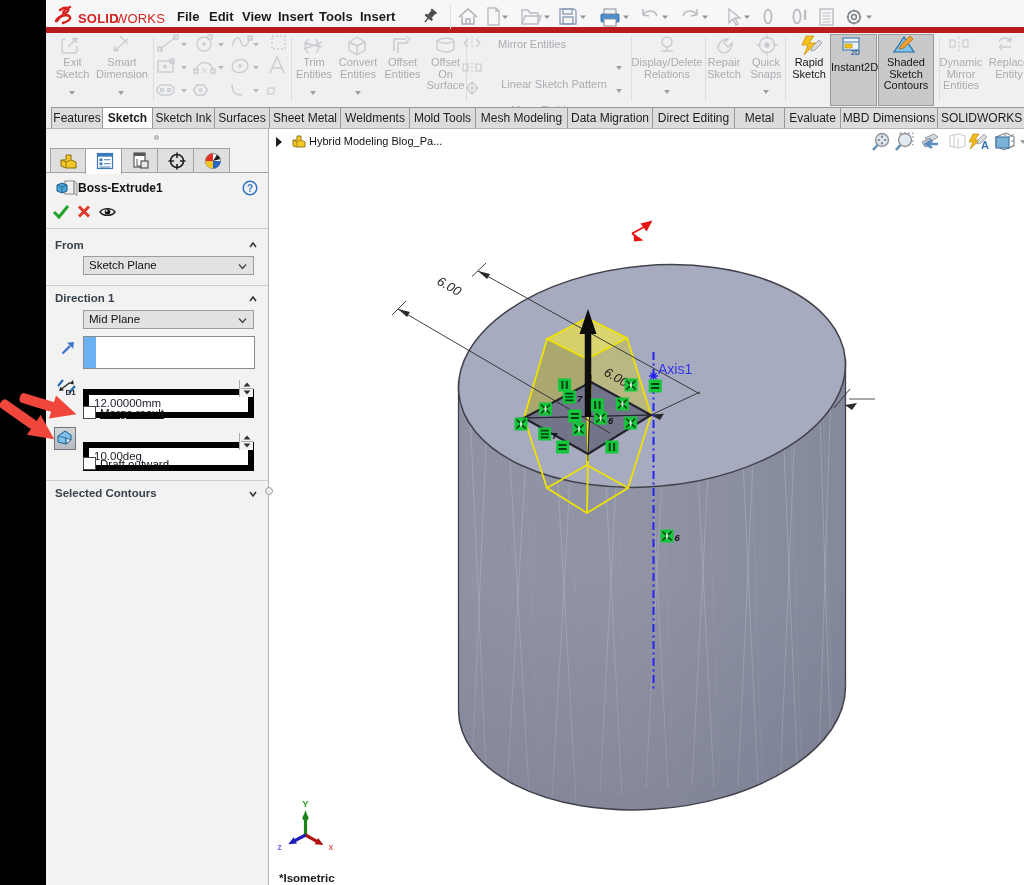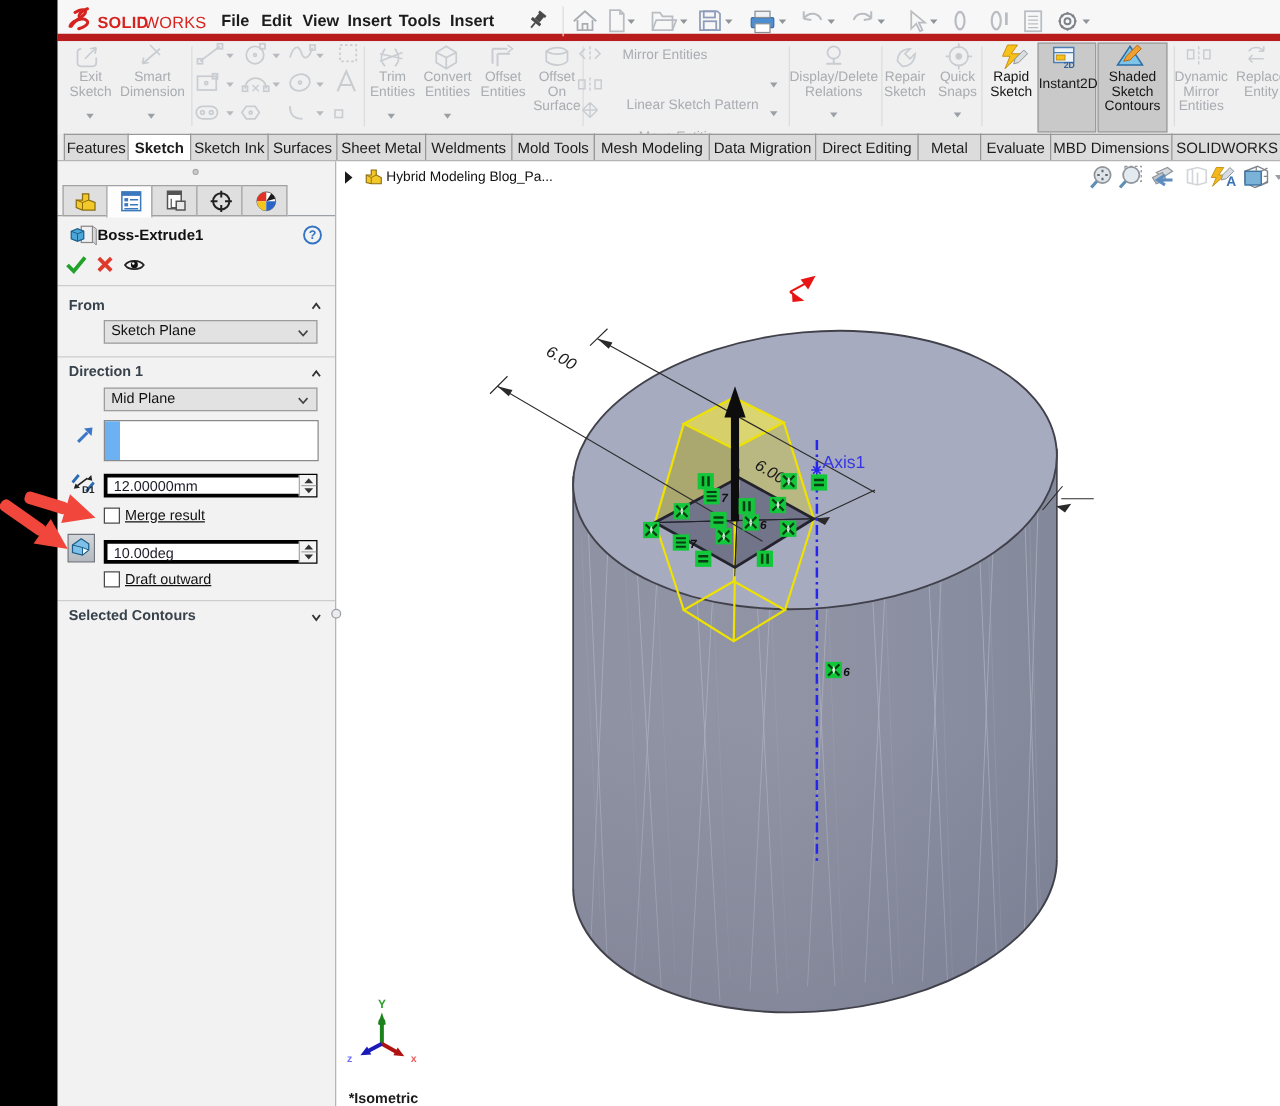--- a/index.html
+++ b/index.html
@@ -32,23 +32,23 @@
 #tabrow-line { left:46px; top:128px; width:978px; height:1px; background:#b4b4b4; z-index:4;}
 
 #panel { left:46px; top:129px; width:223px; height:756px; background:#f2f2f2;
   border-right:1px solid #b2b7bc; z-index:3; }
 .pm-sep { position:absolute; left:0; width:222px; height:1px; background:#cdcdcd; }
 .pm-head { position:absolute; left:9px; font-size:11.5px; font-weight:700; color:#38424c; }
 .chev { position:absolute; width:8px; height:8px; }
 .drop { position:absolute; left:37px; width:171px; height:19px; background:#e2e2e2;
   border:1px solid #9c9c9c; font-size:11.5px; color:#111; line-height:17px;
   padding-left:5px; }
-.spin { position:absolute; left:37px; width:171px; height:19px; background:#fff;
-  border:3px solid #000000; font-size:11.5px; color:#1c1c28; line-height:17px;
-  padding-left:5px; }
+.spin { position:absolute; left:37px; width:171px; height:29px; background:#fff;
+  border:6px solid #000000; font-size:11.5px; color:#1c1c28; line-height:17px;
+  padding-left:5px;margin-top:10px; }
 .cb { position:absolute; left:37px; width:13px; height:13px; background:#fff;
   border:1.5px solid #4a4a4a; }
 .cbl { position:absolute; left:54px; font-size:11.5px; color:#101010;text-decoration:underline; }
 
 #viewport { left:270px; top:129px; width:754px; height:756px; background:#fff; z-index:1; }
 </style>
 </head>
 <body>
 <div id="app">
   <div id="blackstrip" class="abs"></div>

